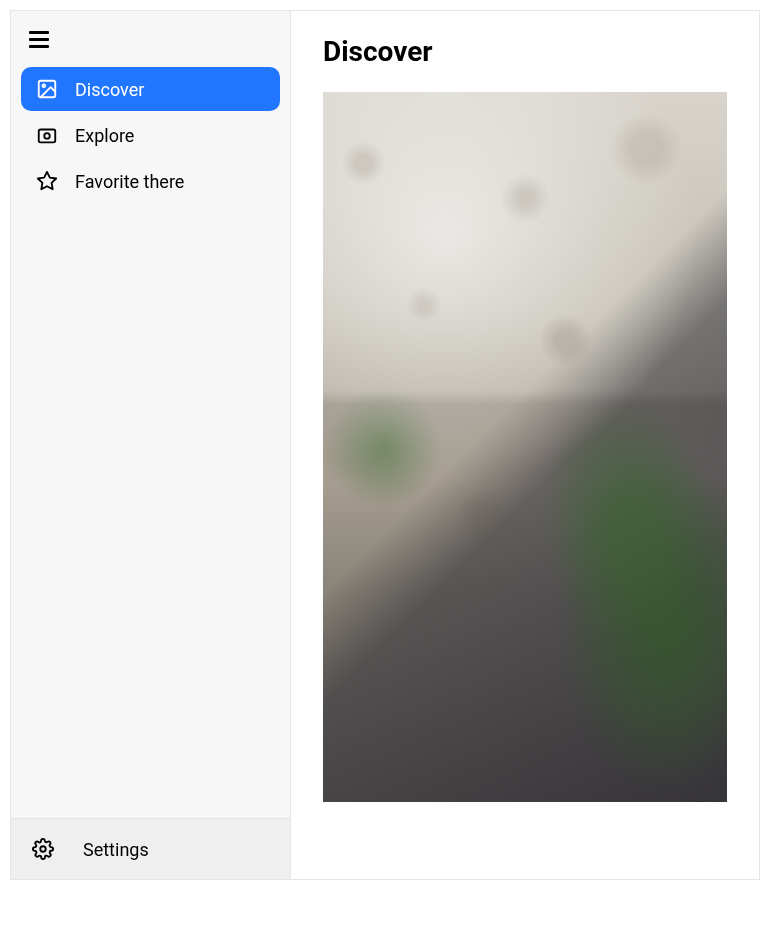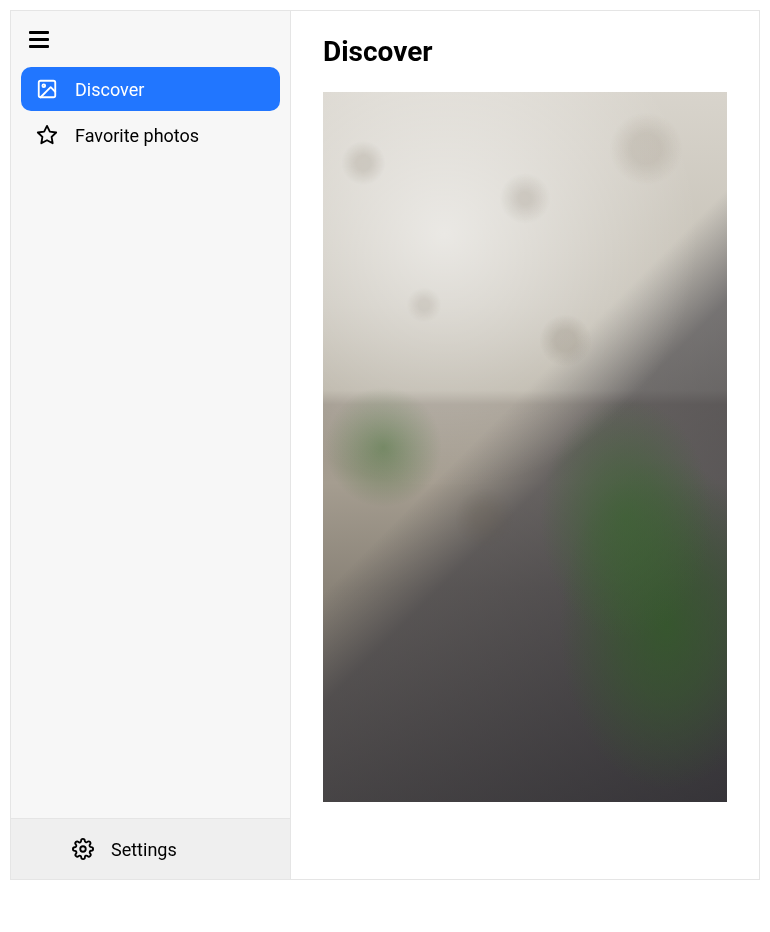--- a/index.html
+++ b/index.html
@@ -86,22 +86,21 @@
     }
     .sidebar-footer {
       background: #efefef;
       border-top: 1px solid #e5e5e5;
     }
     .footer-item {
       display: flex;
       align-items: center;
       padding: 18px 20px;
       cursor: pointer;
-      gap: 16px;
-      margin-left: 40px;
+      gap: 28px;
     }
     .footer-item .icon {
       width: 24px;
       height: 24px;
       display: flex;
       align-items: center;
       justify-content: center;
     }
     .footer-item .icon svg {
       width: 22px;
@@ -174,28 +173,37 @@
           <svg viewBox="0 0 24 24" fill="none" stroke-width="2" stroke-linecap="round" stroke-linejoin="round">
             <rect x="3" y="3" width="18" height="18" rx="2"></rect>
             <circle cx="8.5" cy="8.5" r="1.5"></circle>
             <path d="M21 15l-5-5L5 21"></path>
           </svg>
         </span>
         <span class="nav-label">Discover</span>
       </div>
 
 
-
       <div class="nav-item">
         <span class="icon">
           <svg viewBox="0 0 24 24" fill="none" stroke-width="2" stroke-linecap="round" stroke-linejoin="round">
+            <rect x="3" y="6" width="18" height="14" rx="2"></rect>
+            <circle cx="12" cy="13" r="3"></circle>
+          </svg>
+        </span>
+        <span class="nav-label">Explore</span>
+      </div>
+
+      <div class="nav-item">
+        <span class="icon">
+          <svg viewBox="0 0 24 24" fill="none" stroke-width="2" stroke-linecap="round" stroke-linejoin="round">
             <polygon points="12 2 15.09 8.26 22 9.27 17 14.14 18.18 21.02 12 17.77 5.82 21.02 7 14.14 2 9.27 8.91 8.26 12 2"></polygon>
           </svg>
         </span>
-        <span class="nav-label">Favorite photos</span>
+        <span class="nav-label">Favorite there</span>
       </div>
 
     </nav>
 
     <div class="sidebar-footer">
       <div class="footer-item">
         <span class="icon">
           <svg viewBox="0 0 24 24" fill="none" stroke-width="2" stroke-linecap="round" stroke-linejoin="round">
             <circle cx="12" cy="12" r="3"></circle>
             <path d="M19.4 15a1.65 1.65 0 0 0 .33 1.82l.06.06a2 2 0 0 1-2.83 2.83l-.06-.06a1.65 1.65 0 0 0-1.82-.33 1.65 1.65 0 0 0-1 1.51V21a2 2 0 0 1-4 0v-.09a1.65 1.65 0 0 0-1-1.51 1.65 1.65 0 0 0-1.82.33l-.06.06a2 2 0 0 1-2.83-2.83l.06-.06a1.65 1.65 0 0 0 .33-1.82 1.65 1.65 0 0 0-1.51-1H3a2 2 0 0 1 0-4h.09a1.65 1.65 0 0 0 1.51-1 1.65 1.65 0 0 0-.33-1.82l-.06-.06a2 2 0 0 1 2.83-2.83l.06.06a1.65 1.65 0 0 0 1.82.33h0a1.65 1.65 0 0 0 1-1.51V3a2 2 0 0 1 4 0v.09a1.65 1.65 0 0 0 1 1.51h0a1.65 1.65 0 0 0 1.82-.33l.06-.06a2 2 0 0 1 2.83 2.83l-.06.06a1.65 1.65 0 0 0-.33 1.82v0a1.65 1.65 0 0 0 1.51 1H21a2 2 0 0 1 0 4h-.09a1.65 1.65 0 0 0-1.51 1z"></path>

